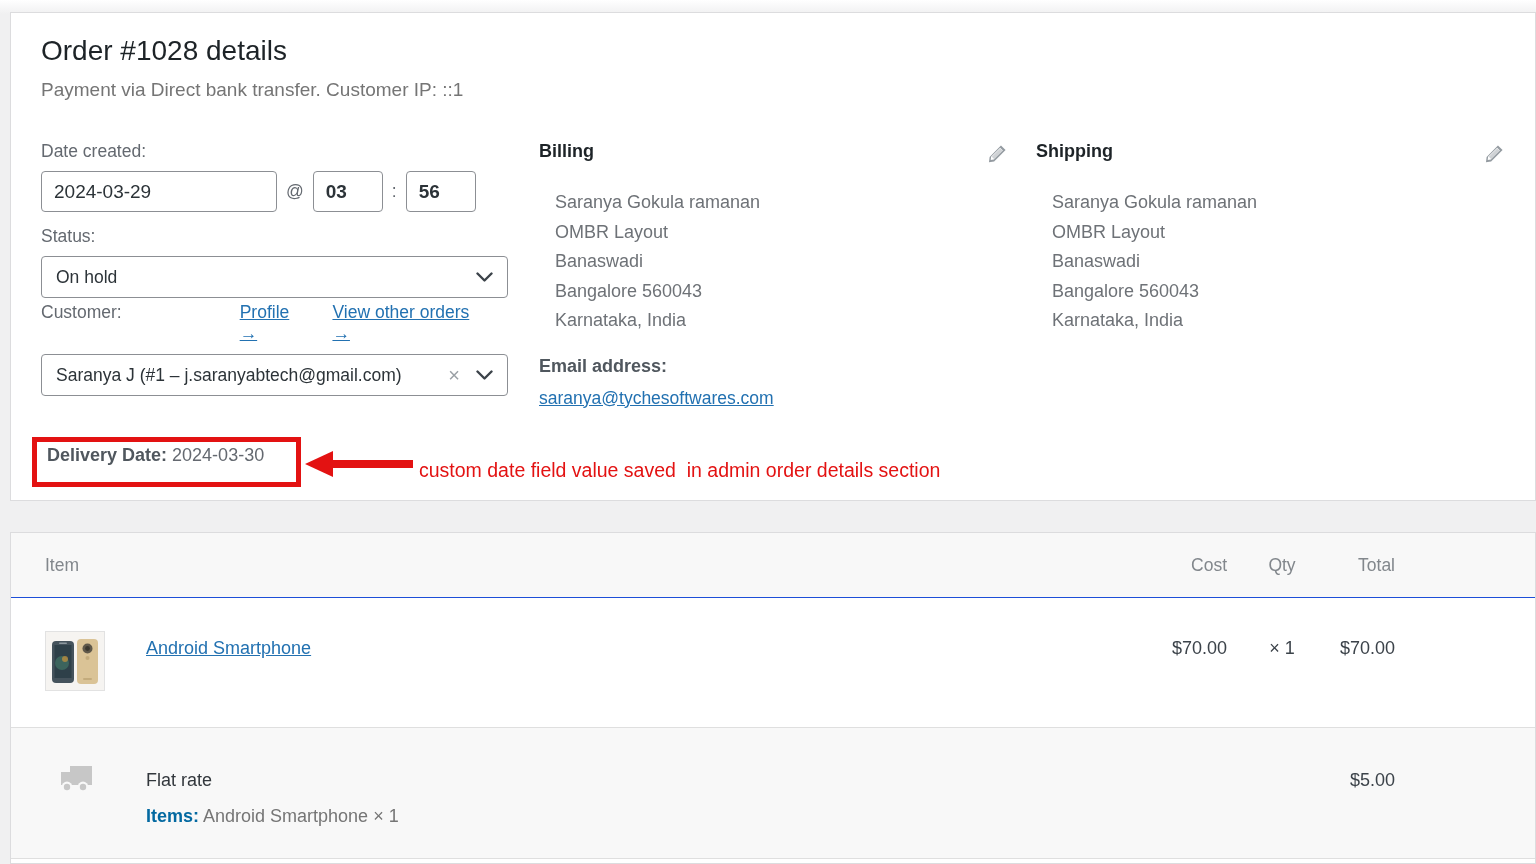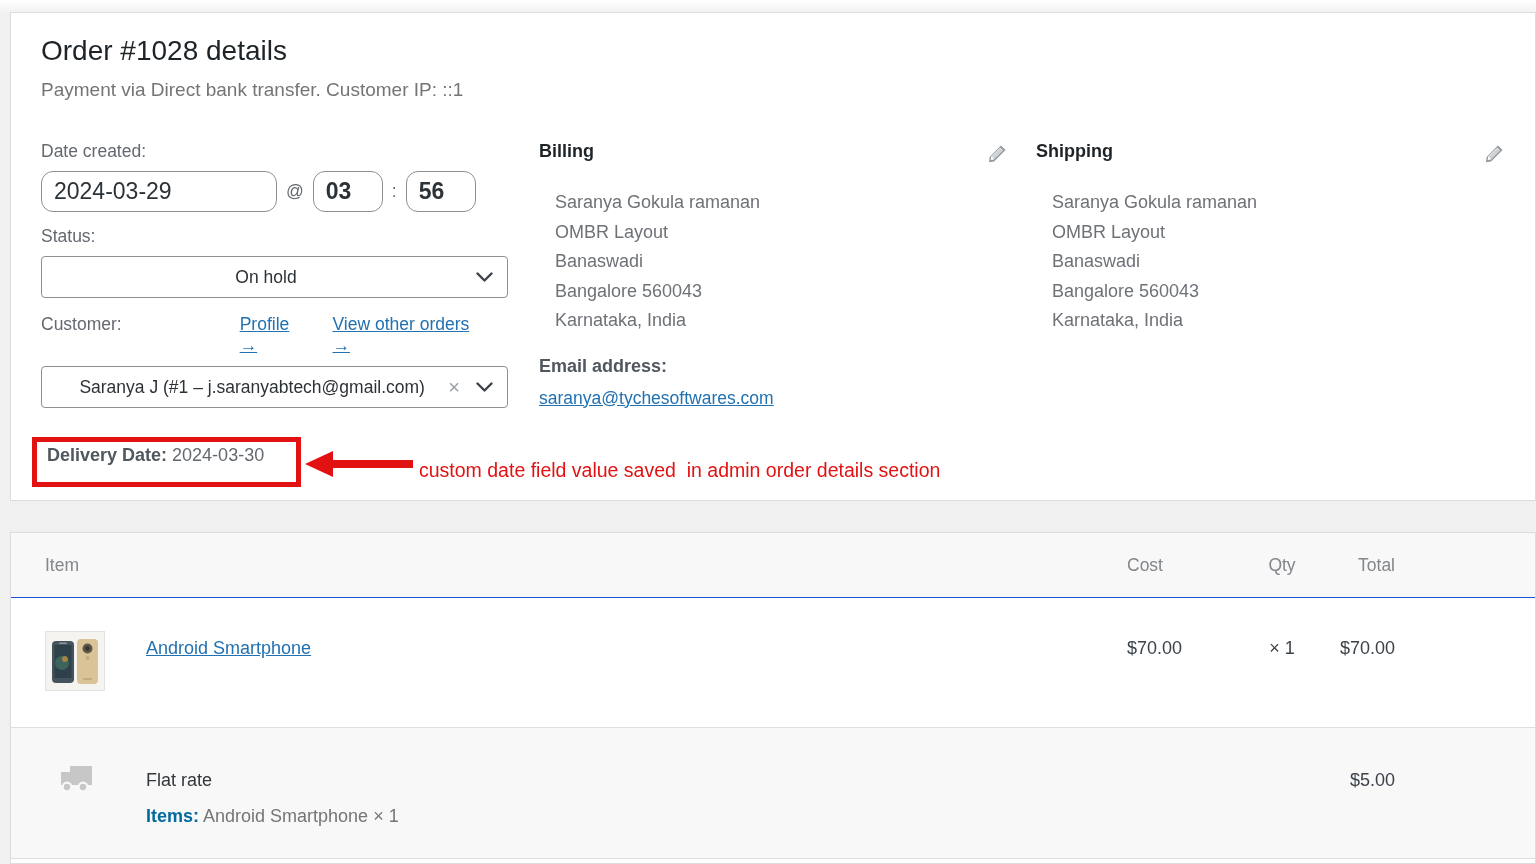--- a/index.html
+++ b/index.html
@@ -25,37 +25,37 @@
   .col { position:absolute; top:128px; }
   #col-general { left:30px; width:470px; }
   #col-billing { left:528px; width:470px; }
   #col-shipping { left:1025px; width:470px; }
 
   .section-heading { font-size:18px; font-weight:700; color:#1d2327; margin-bottom:26px; }
   .field-label { font-size:17.5px; color:#646970; margin-bottom:9px; }
 
   .date-row { display:flex; align-items:center; gap:9px; margin-bottom:14px; }
   .txt-input {
-    height:41px; border:1px solid #8c8f94; border-radius:12px;
-    font-family:"Liberation Sans", sans-serif; font-size:23px; color:#2c3338;
+    height:41px; border:1px solid #8c8f94; border-radius:4px;
+    font-family:"Liberation Sans", sans-serif; font-size:19px; color:#2c3338;
     padding:0 12px; background:#fff;
   }
   .date-input { width:236px; }
   .time-input { width:70px;font-weight:bold; }
   .sep { font-size:17.5px; color:#646970; }
 
   .select-box {
     width:467px; height:42px; border:1px solid #8c8f94; border-radius:4px;
     display:flex; align-items:center; padding:0 14px; background:#fff;
     font-size:17.5px; color:#2c3338; cursor:pointer;
   }
-  .select-box .grow { flex:1;text-align:center; }
+  .select-box .grow { flex:1; }
   .clear-x { color:#9aa0a5; font-size:20px; margin-right:16px; }
 
-  .customer-row { display:flex; align-items:baseline; margin-top:16px; margin-bottom:10px; }
+  .customer-row { display:flex; align-items:baseline; margin-top:4px; margin-bottom:10px; }
   .customer-row .field-label { margin-bottom:0; width:202px; }
   .wp-link { color:#2271b1; font-size:17.5px; text-decoration:underline; cursor:pointer; }
   .customer-row .wp-link { margin-right:22px; }
 
   .pencil-btn { position:absolute; top:130px; width:24px; height:24px; cursor:pointer; }
   #billing-pencil { left:975px; }
   #shipping-pencil { left:1472px; }
 
   .address { margin-top:0; }
   .address div { font-size:18px; color:#6e7277; line-height:29.5px;margin-left:16px; }
@@ -76,21 +76,21 @@
   .red-note { position:absolute; left:408px; top:446px; font-size:19.5px; color:#e31212; white-space:pre; }
 
   
   .t-row { position:absolute; left:0; width:100%; }
   .t-header { top:0; height:65px; background:#f8f8f8; border-bottom:1px solid #1d4ed8; }
   .t-product { top:65px; height:130px; background:#fff; border-bottom:1px solid #dfdfdf; }
   .t-shipping { top:195px; height:131px; background:#f8f8f8; border-bottom:1px solid #dfdfdf; }
 
   .th { position:absolute; font-size:17.5px; color:#82878c; top:22px; }
   .th-item { left:34px; }
-  .cell-cost  { position:absolute; left:1116px; width:100px; text-align:left; }
+  .cell-cost  { position:absolute; left:1116px; width:100px; text-align:right; }
   .cell-qty   { position:absolute; left:1226px; width:90px; text-align:center; }
   .cell-total { position:absolute; left:1290px; width:94px; text-align:right; }
 
   .thumb { position:absolute; left:34px; top:33px; width:60px; height:60px;
     border:1px solid #e2e2e2; background:#f6f4f1; }
   .product-link { position:absolute; left:135px; top:40px; font-size:18px; }
   .amount { font-size:18px; color:#3c434a; top:40px; }
   .qty-val { font-size:18px; color:#3c434a; top:40px; }
 
   .truck-wrap { position:absolute; left:47px; top:36px; }

